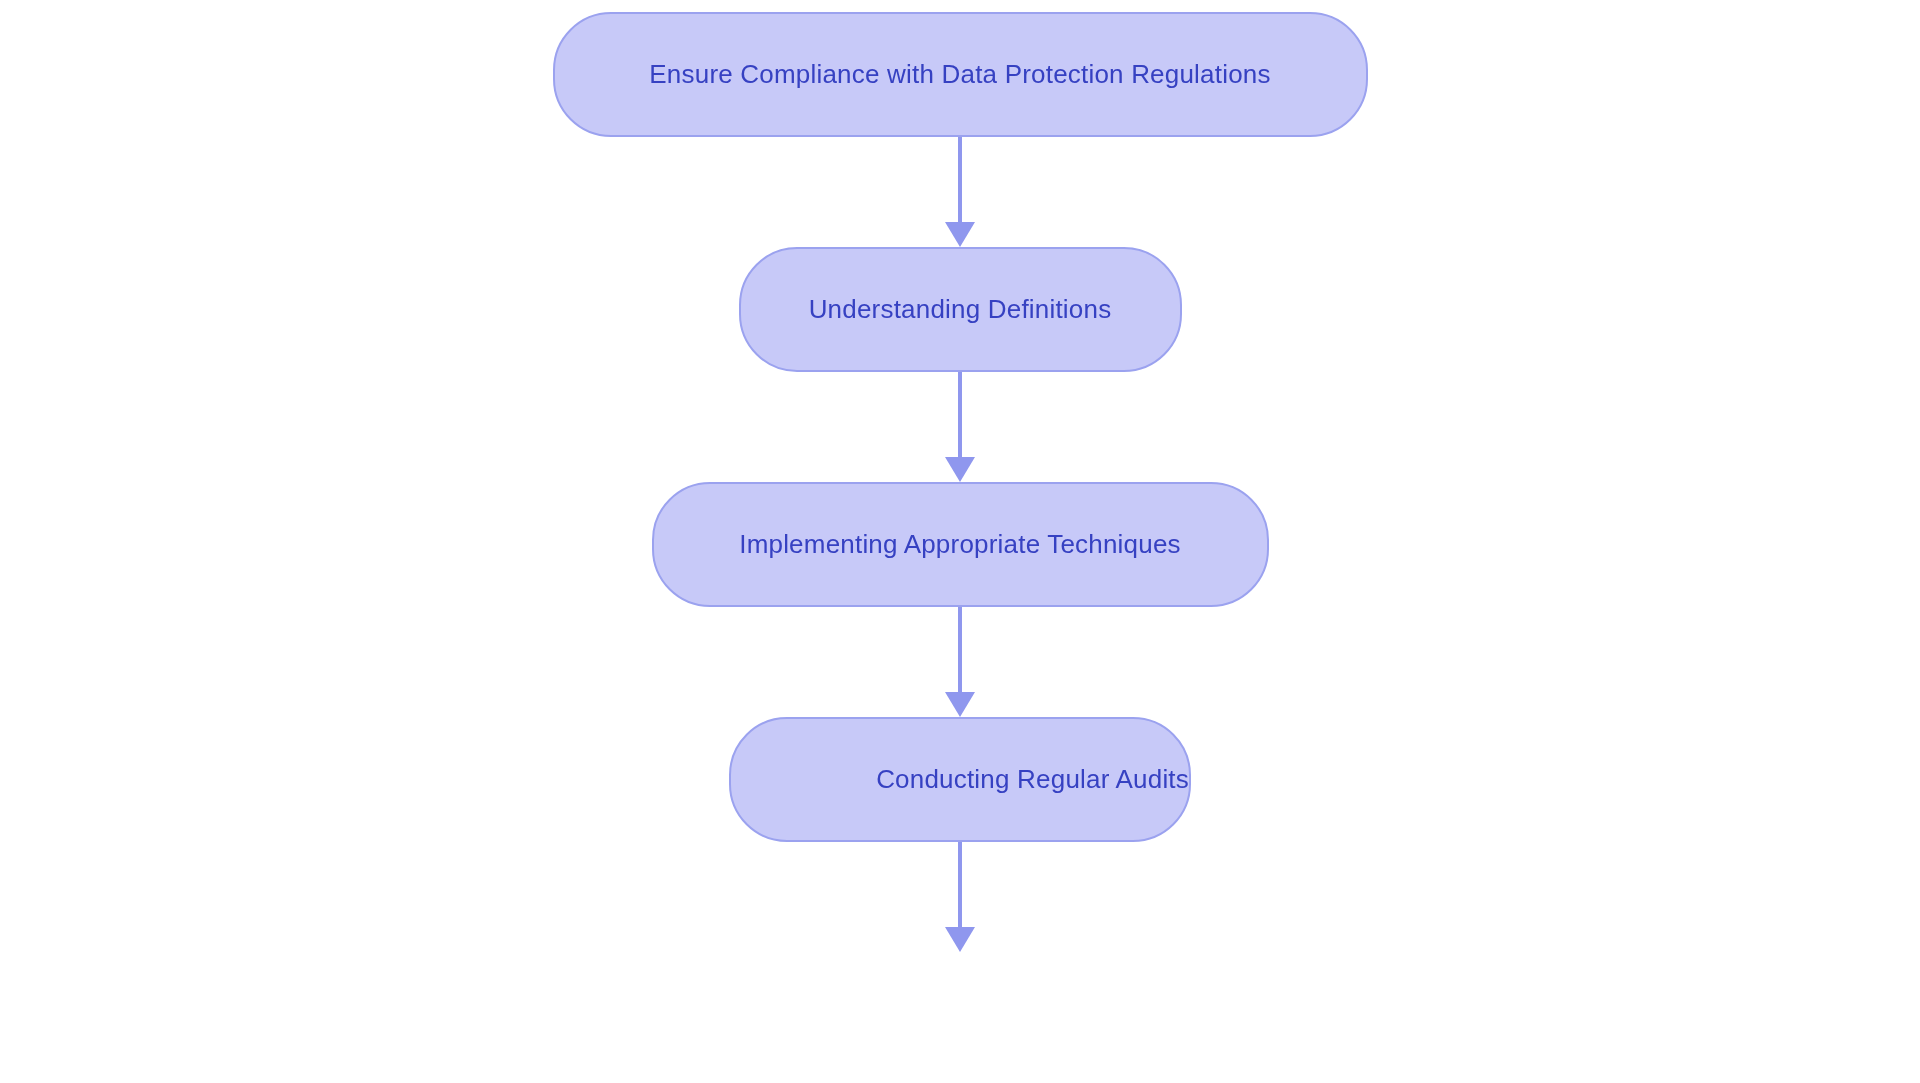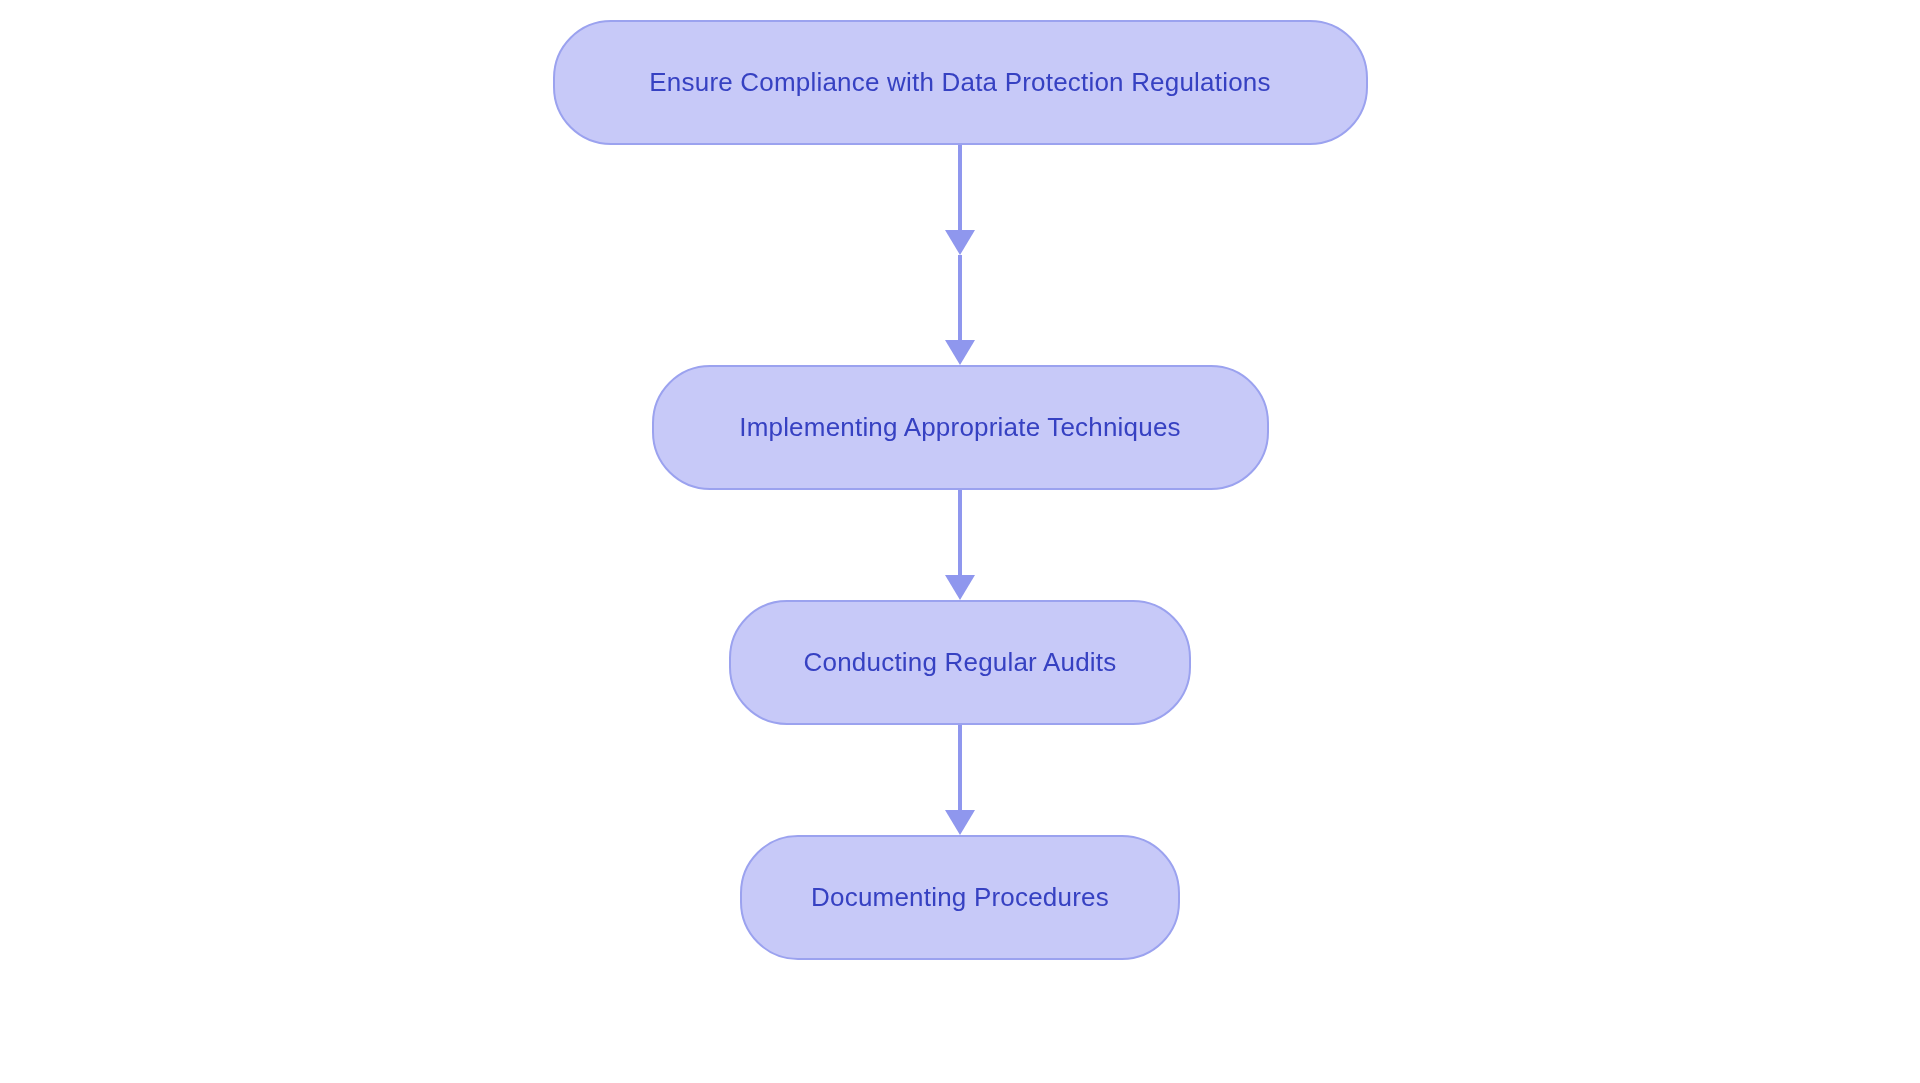--- a/index.html
+++ b/index.html
@@ -10,21 +10,21 @@
     width: 1920px;
     height: 1083px;
     background: var(--background, #ffffff);
     font-family: "Liberation Sans", sans-serif;
     overflow: hidden;
   }
   .canvas {
     width: 100%;
     height: 100%;
     box-sizing: border-box;
-    padding-top: 20px;
+    padding-top: 12px;
     display: flex;
     flex-direction: column;
     align-items: center;
   }
   .node {
     flex: 0 0 auto;
     height: 125px;
     box-sizing: border-box;
     background: var(--node-fill, #c7c9f8);
     border: 2.5px solid var(--node-border, #9ba2ef);
@@ -34,21 +34,21 @@
     justify-content: center;
     text-align: center;
     color: var(--node-text, #3641c2);
     font-size: 26px;
     letter-spacing: 0.2px;
     white-space: nowrap;
   }
   .w1 { width: 815px; }
   .w2 { width: 443px; }
   .w3 { width: 617px; text-align: right; }
-  .w4 { width: 462px; }
+  .w4 { width: 462px; justify-content: flex-end; }
   .w5 { width: 440px; }
   .connector {
     flex: 0 0 auto;
     height: 110px;
     display: flex;
     flex-direction: column;
     align-items: center;
   }
   .connector .line {
     width: 4.5px;
@@ -70,20 +70,23 @@
 
   <div class="node w1">
     <span>Ensure Compliance with Data Protection Regulations</span>
   </div>
 
   <div class="connector">
     <div class="line"></div>
     <div class="head"></div>
   </div>
 
+  <div class="node w2">
+    <span>Understanding Definitions</span>
+  </div>
 
   <div class="connector">
     <div class="line"></div>
     <div class="head"></div>
   </div>
 
   <div class="node w3">
     <span>Implementing Appropriate Techniques</span>
   </div>
 
@@ -94,17 +97,14 @@
 
   <div class="node w4">
     <span>Conducting Regular Audits</span>
   </div>
 
   <div class="connector">
     <div class="line"></div>
     <div class="head"></div>
   </div>
 
-  <div class="node w5">
-    <span>Documenting Procedures</span>
-  </div>
 
 </div>
 
 </body></html>

